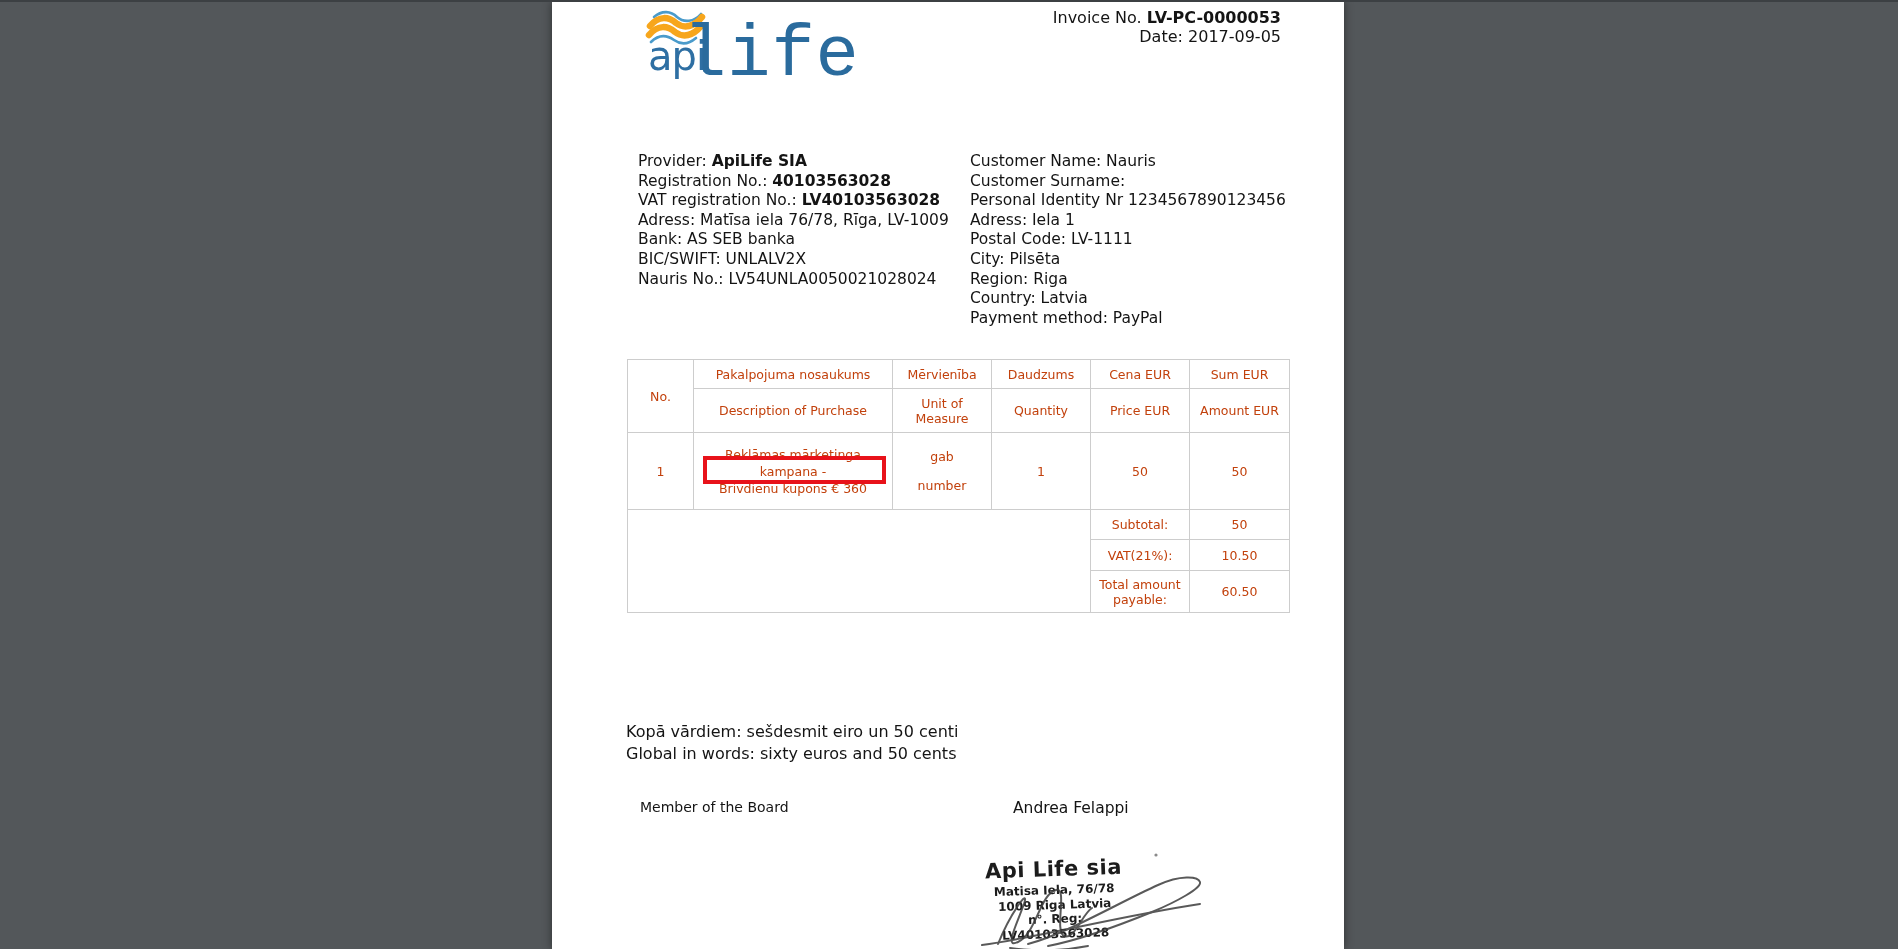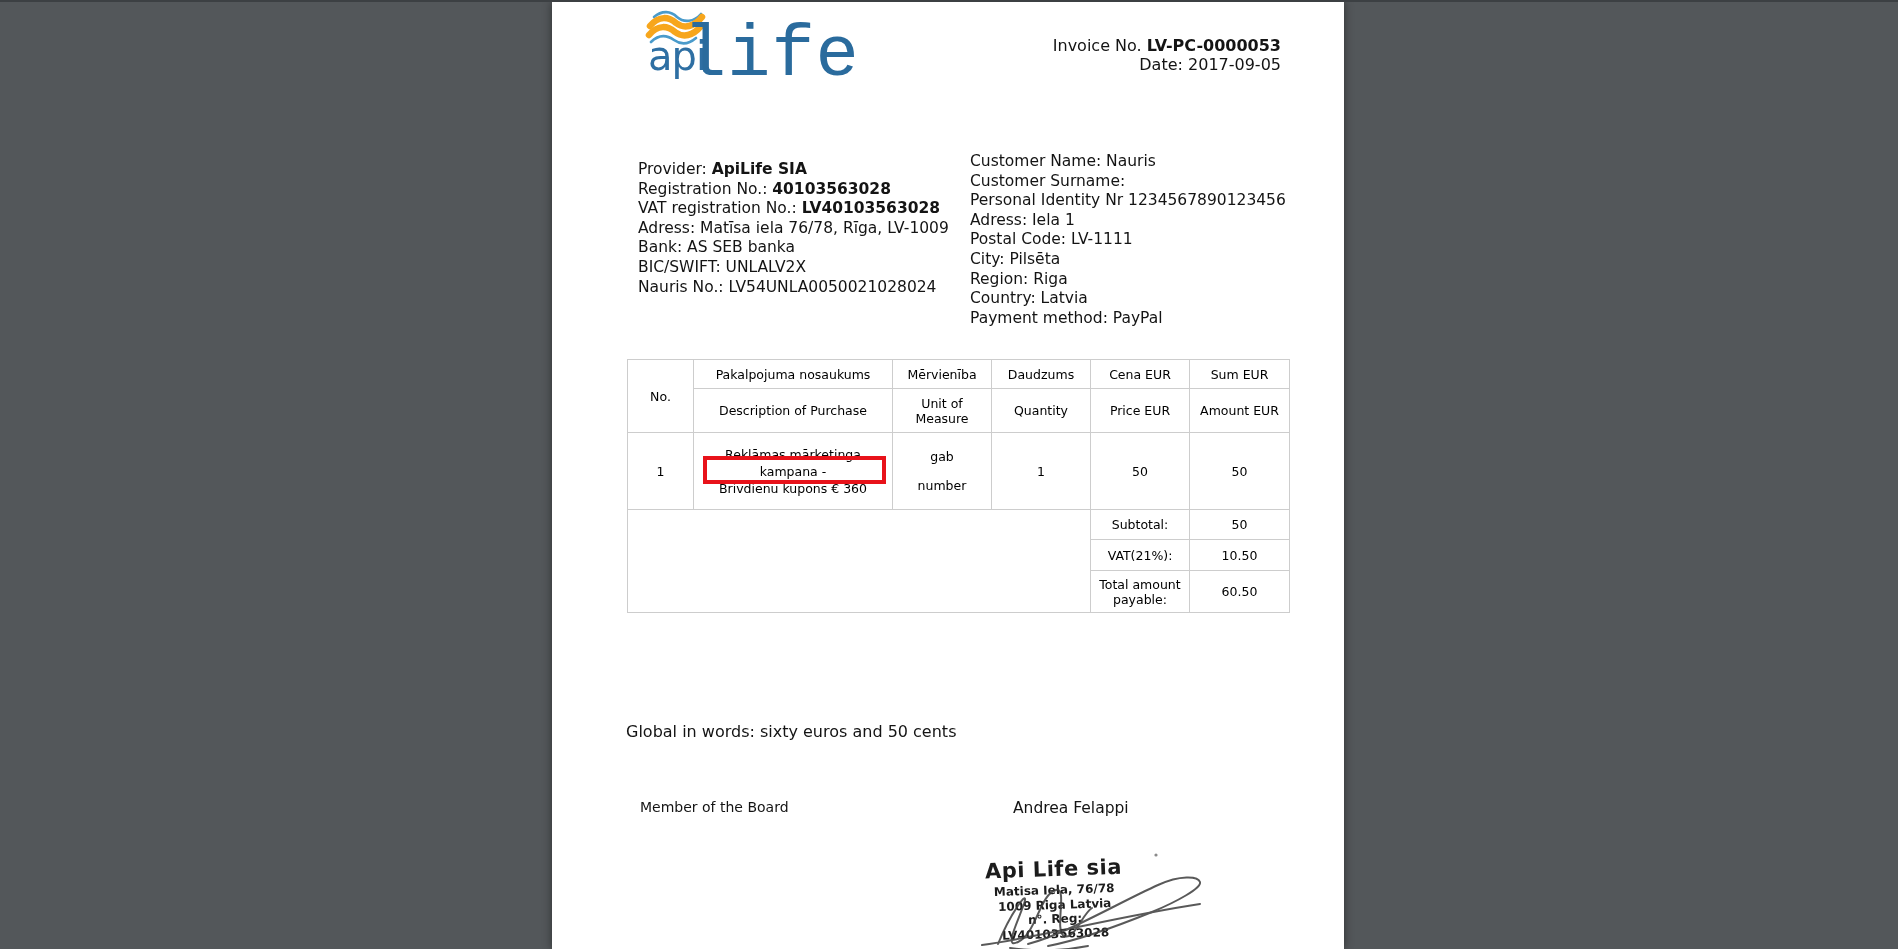--- a/index.html
+++ b/index.html
@@ -22,35 +22,35 @@
   .logo-api {
     position: absolute; left: 12px; bottom: 4px; font-size: 40px; line-height: 1;
     color: #2e6fa3; letter-spacing: -1px;
   }
   .logo-life {
     position: absolute; left: 47px; bottom: -12px; font-size: 72px; line-height: 1;
     font-family: Liberation Mono, monospace; color: #2a6b9d; letter-spacing: 1px;
   }
 
   
-  .inv-head { position: absolute; right: 63px; top: 6px; text-align: right; font-size: 16px; line-height: 19px; margin-top: 28px; }
-
-  
-  .provider { position: absolute; left: 86px; top: 150px; font-size: 15.5px; line-height: 19.6px; margin-top: 8px; }
+  .inv-head { position: absolute; right: 63px; top: 6px; text-align: right; font-size: 16px; line-height: 19px; }
+
+  
+  .provider { position: absolute; left: 86px; top: 150px; font-size: 15.5px; line-height: 19.6px; }
   .customer { position: absolute; left: 418px; top: 150px; font-size: 15.5px; line-height: 19.6px; }
   .pline { white-space: pre-wrap; }
 
   
   table.items {
     position: absolute; left: 75px; top: 357px; width: 662px;
     border-collapse: collapse; table-layout: fixed;
   }
   table.items td {
     border: 1px solid #cdcdcd; text-align: center; vertical-align: middle;
-    font-size: 12.5px; color: #000000; padding: 0 4px; overflow: hidden;
+    font-size: 12.5px; color: #c2410c; padding: 0 4px; overflow: hidden;
   }
   td.hdr { line-height: 15px; }
   td.body-num { font-size: 13px; }
   td.desc-cell { vertical-align: top; padding-top: 7px; line-height: 17px; font-size: 12.5px; }
   td.unit-cell { vertical-align: top; padding-top: 16px; line-height: 17px; }
   td.unit-cell .unit2 { margin-top: 12px; }
   td.empty-cell { border-bottom: none; }
   td.tot-label { text-align: right; padding-right: 7px; line-height: 15px; }
   td.tot-value { font-size: 13px; }
 
@@ -174,20 +174,21 @@
         <td class="tot-label">Total amount payable:</td>
         <td class="tot-value">60.50</td>
       </tr>
     </tbody>
       </table>
 
     <div class="red-box"></div>
 
 
     <div class="words">
+      <div class="pline">Kopā vārdiem: sešdesmit eiro un 50 centi</div>
       <div class="pline">Global in words: sixty euros and 50 cents</div>
     </div>
 
     <div class="signer-left">Member of the Board</div>
     <div class="signer-right">Andrea Felappi</div>
 
     <div class="stamp">
       <div class="stamp-name">Api Life sia</div>
       <div class="stamp-addr">
         <div>Matisa Iela, 76/78</div>

